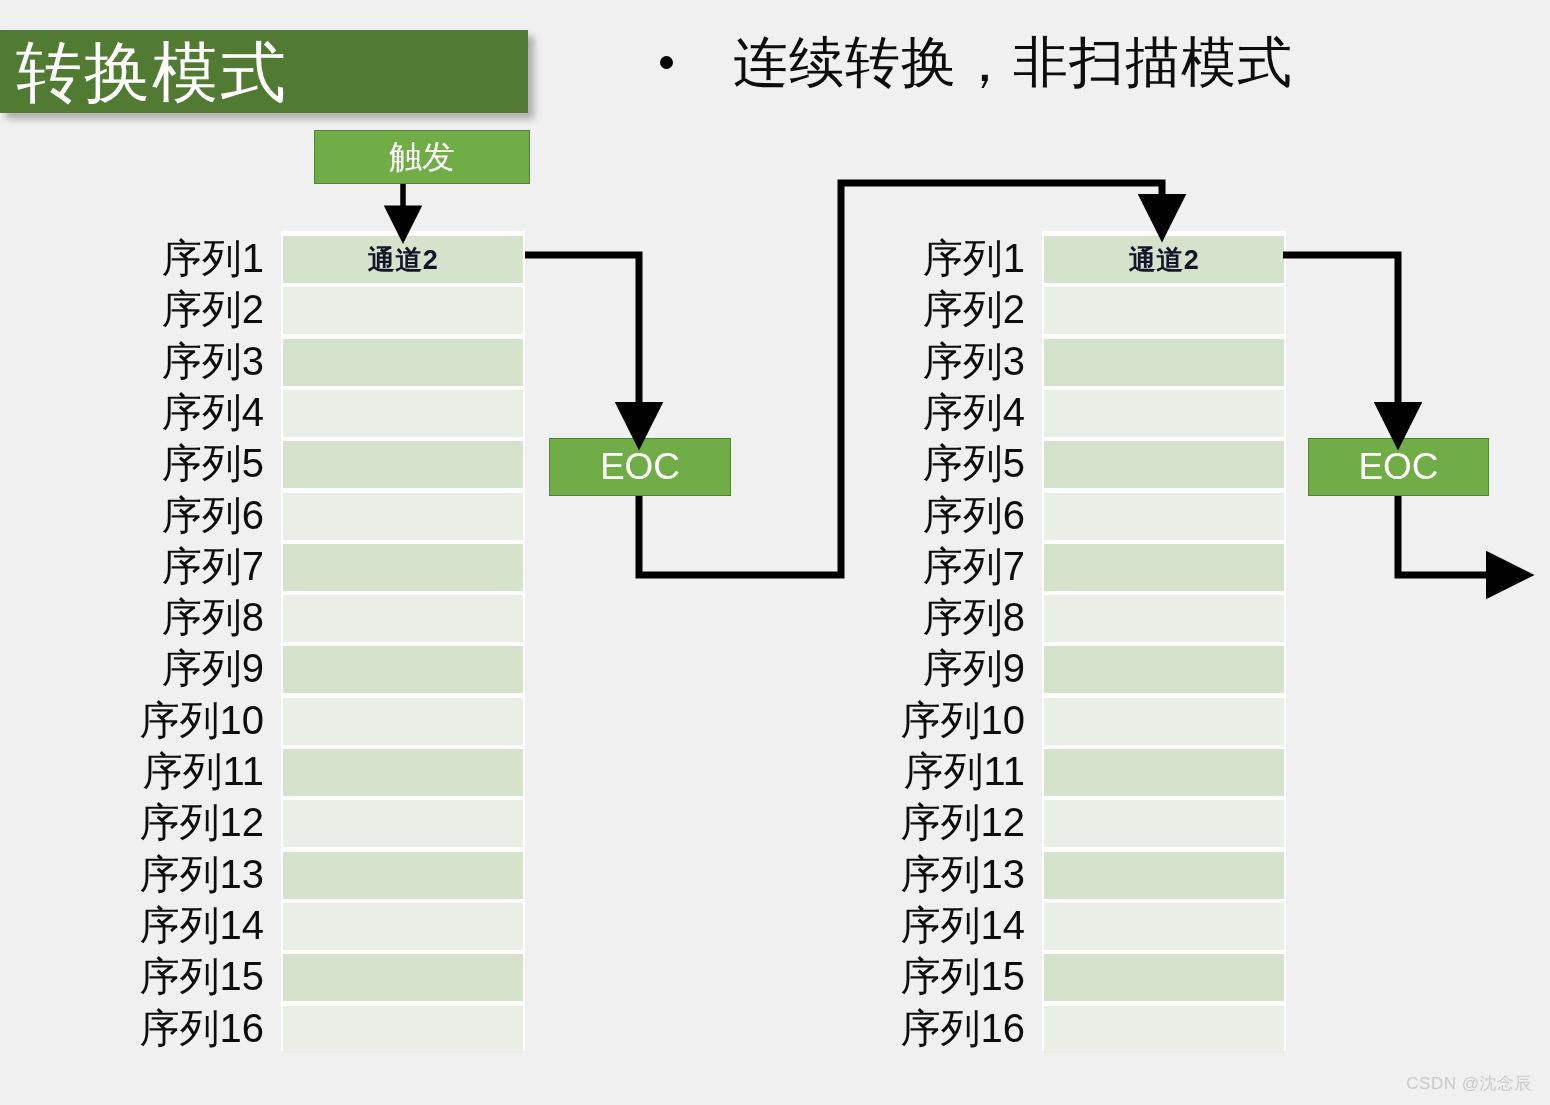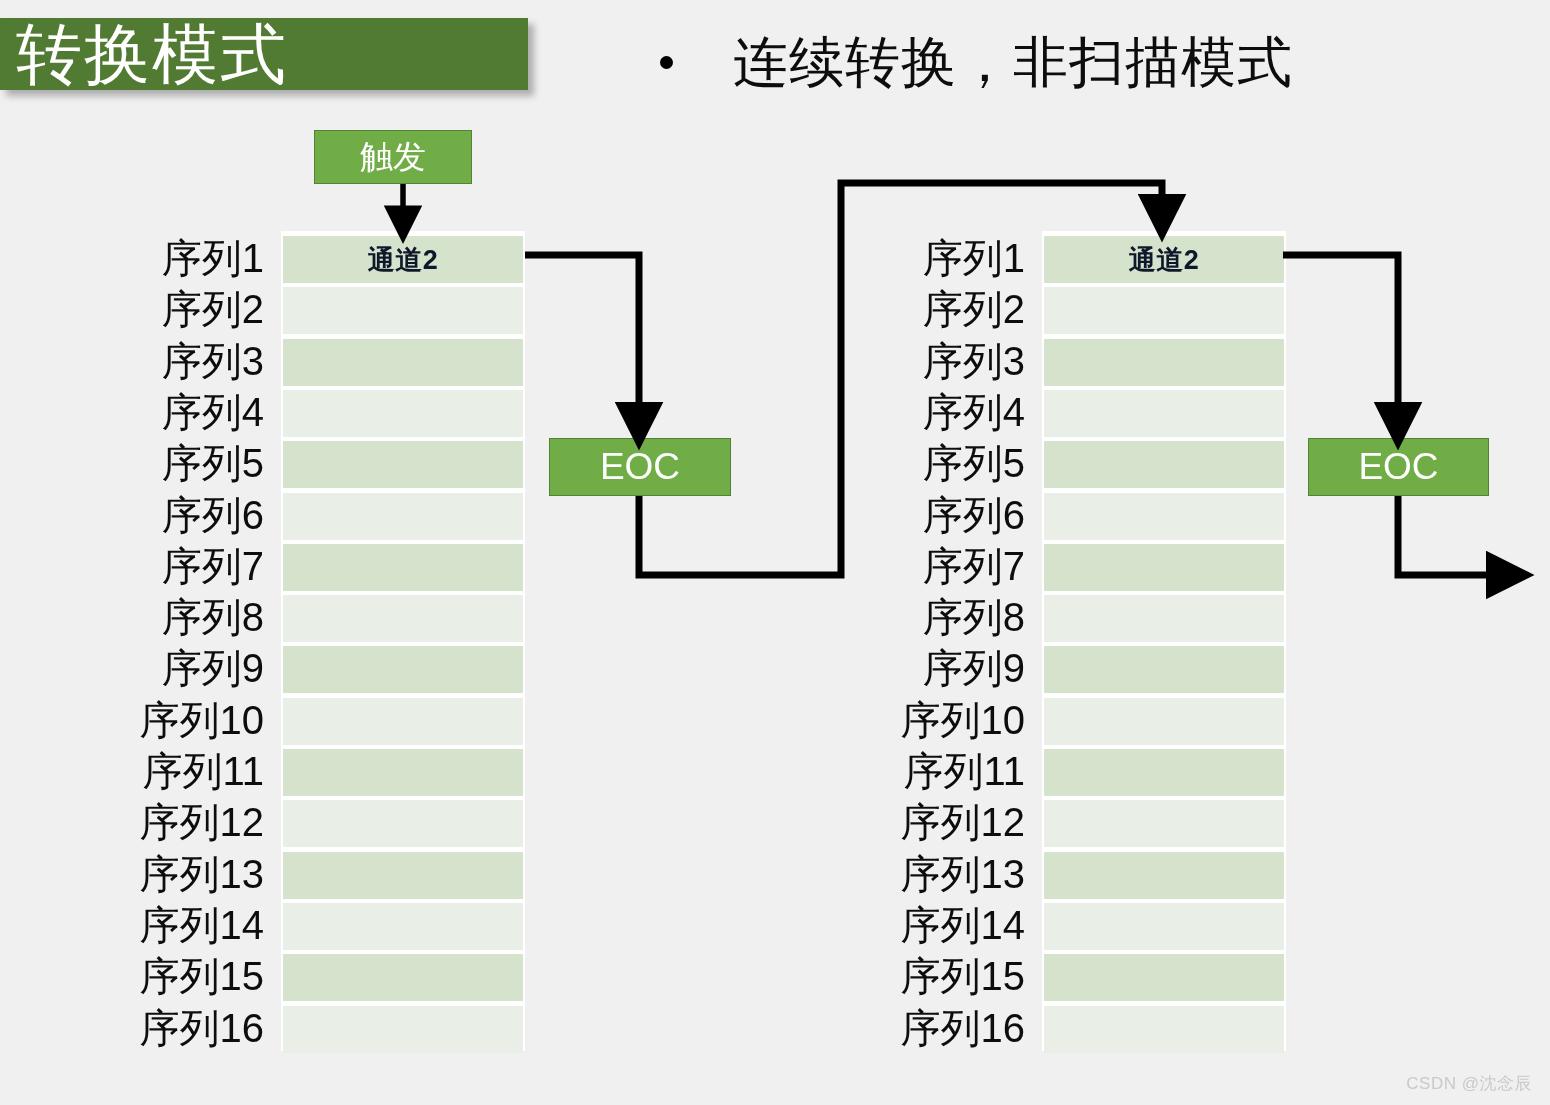--- a/index.html
+++ b/index.html
@@ -19,23 +19,23 @@
     left: 0; top: 0;
     width: 1550px;
     height: 1105px;
     background: #f0f0f0;
   }
 
   
   .title-banner {
     position: absolute;
     left: 0px;
-    top: 18px;
+    top: 30px;
     width: 528px;
-    height: 72px;
+    height: 83px;
     background: #517b32;
     box-shadow: 6px 6px 7px rgba(0,0,0,0.28);
     display: flex;
     align-items: center;
     box-sizing: border-box;
     padding-left: 16px;
   }
   .title-text {
     color: #ffffff;
     font-size: 66px;
@@ -73,21 +73,21 @@
   .green-box {
     position: absolute;
     background: #70ad47;
     border: 1.5px solid #548235;
     box-sizing: border-box;
     display: flex;
     align-items: center;
     justify-content: center;
     color: #ffffff;
   }
-  .trigger-box { left: 314px; top: 130px; width: 158px; height: 54px; }
+  .trigger-box { left: 314px; top: 130px; width: 216px; height: 54px; }
   .trigger-box .box-label { font-size: 33px; }
   .eoc-box-left  { left: 549px;  top: 438px; width: 182px; height: 58px; }
   .eoc-box-right { left: 1308px; top: 438px; width: 181px; height: 58px; }
   .eoc-box-left .box-label, .eoc-box-right .box-label { font-size: 37px; }
 
   
   .seq-table {
     position: absolute;
     width: 244px;
     top: 231px;

